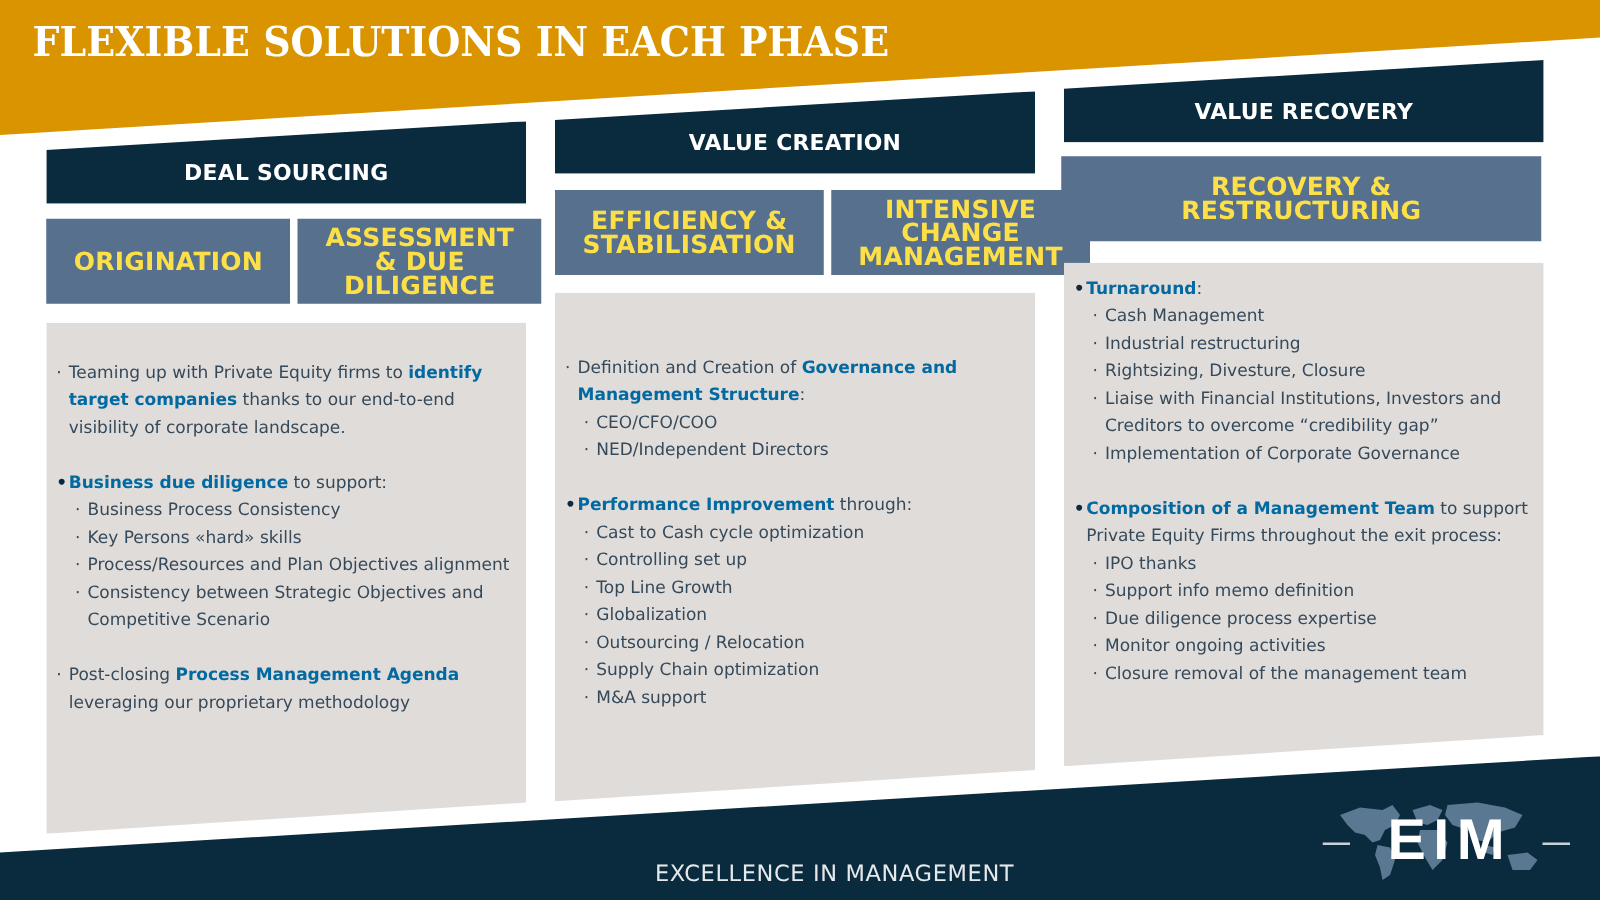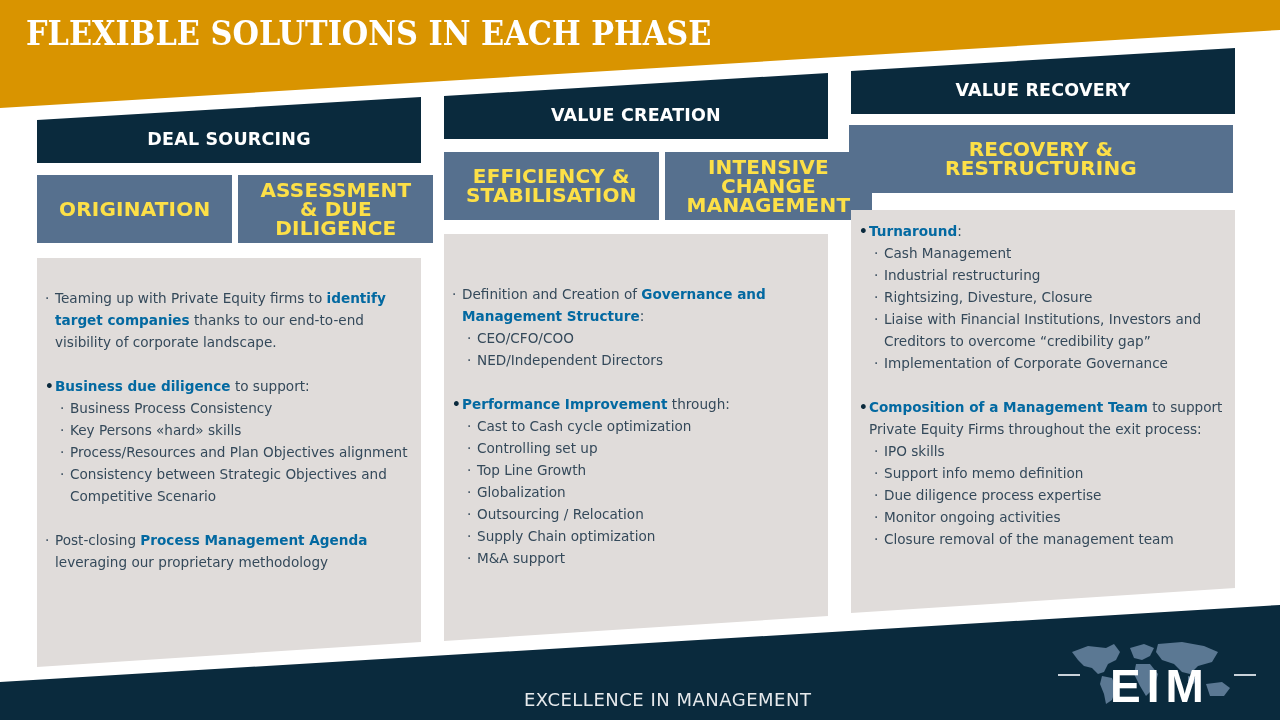--- a/index.html
+++ b/index.html
@@ -57,21 +57,21 @@
     position: absolute; left: 16px; top: 728px; color: #ffffff;
     font-size: 16px;
   }
   .footer-tagline {
     position: absolute; left: 524px; top: 689px; color: #e6e9ec;
     font-size: 18px; letter-spacing: 0.5px;
   }
   .logo { position: absolute; left: 1058px; top: 638px; width: 200px; height: 70px; }
   .logo-text {
     position: absolute; left: 52px; top: 6px; font-size: 46px; font-weight: bold;
-    color: #ffffff; letter-spacing: 6px; font-family: "Liberation Sans", sans-serif; margin-top: 15px;
+    color: #ffffff; letter-spacing: 6px; font-family: "Liberation Sans", sans-serif;
   }
 </style>
 </head>
 <body>
 
 <div class="banner"></div>
 <div class="banner-title">FLEXIBLE SOLUTIONS IN EACH PHASE</div>
 
 <div class="col" style="left:37px; top:0;">
   <div class="phase-header" style="top:97px; height:66px; clip-path: polygon(0 23px, 100% 0, 100% 100%, 0 100%);">
@@ -148,21 +148,21 @@
     <div class="sub"><span class="dot">·</span><span>Cash Management</span></div>
     <div class="sub"><span class="dot">·</span><span>Industrial restructuring</span></div>
     <div class="sub"><span class="dot">·</span><span>Rightsizing, Divesture, Closure</span></div>
     <div class="sub"><span class="dot">·</span><span>Liaise with Financial Institutions, Investors and Creditors to overcome “credibility gap”</span></div>
     <div class="sub"><span class="dot">·</span><span>Implementation of Corporate Governance</span></div>
     <div class="gap"></div>
     <div class="blk bold-dot">
       <span class="dot">•</span>
       <b>Composition of a Management Team</b><span> to support Private Equity Firms throughout the exit process:</span>
     </div>
-    <div class="sub"><span class="dot">·</span><span>IPO skills</span></div>
+    <div class="sub"><span class="dot">·</span><span>IPO thanks</span></div>
     <div class="sub"><span class="dot">·</span><span>Support info memo definition</span></div>
     <div class="sub"><span class="dot">·</span><span>Due diligence process expertise</span></div>
     <div class="sub"><span class="dot">·</span><span>Monitor ongoing activities</span></div>
     <div class="sub"><span class="dot">·</span><span>Closure removal of the management team</span></div>
   </div>
 </div>
 
 <div class="footer"></div>
 <div class="footer-url">eim.com/cee</div>
 <div class="footer-tagline">EXCELLENCE IN MANAGEMENT</div>

